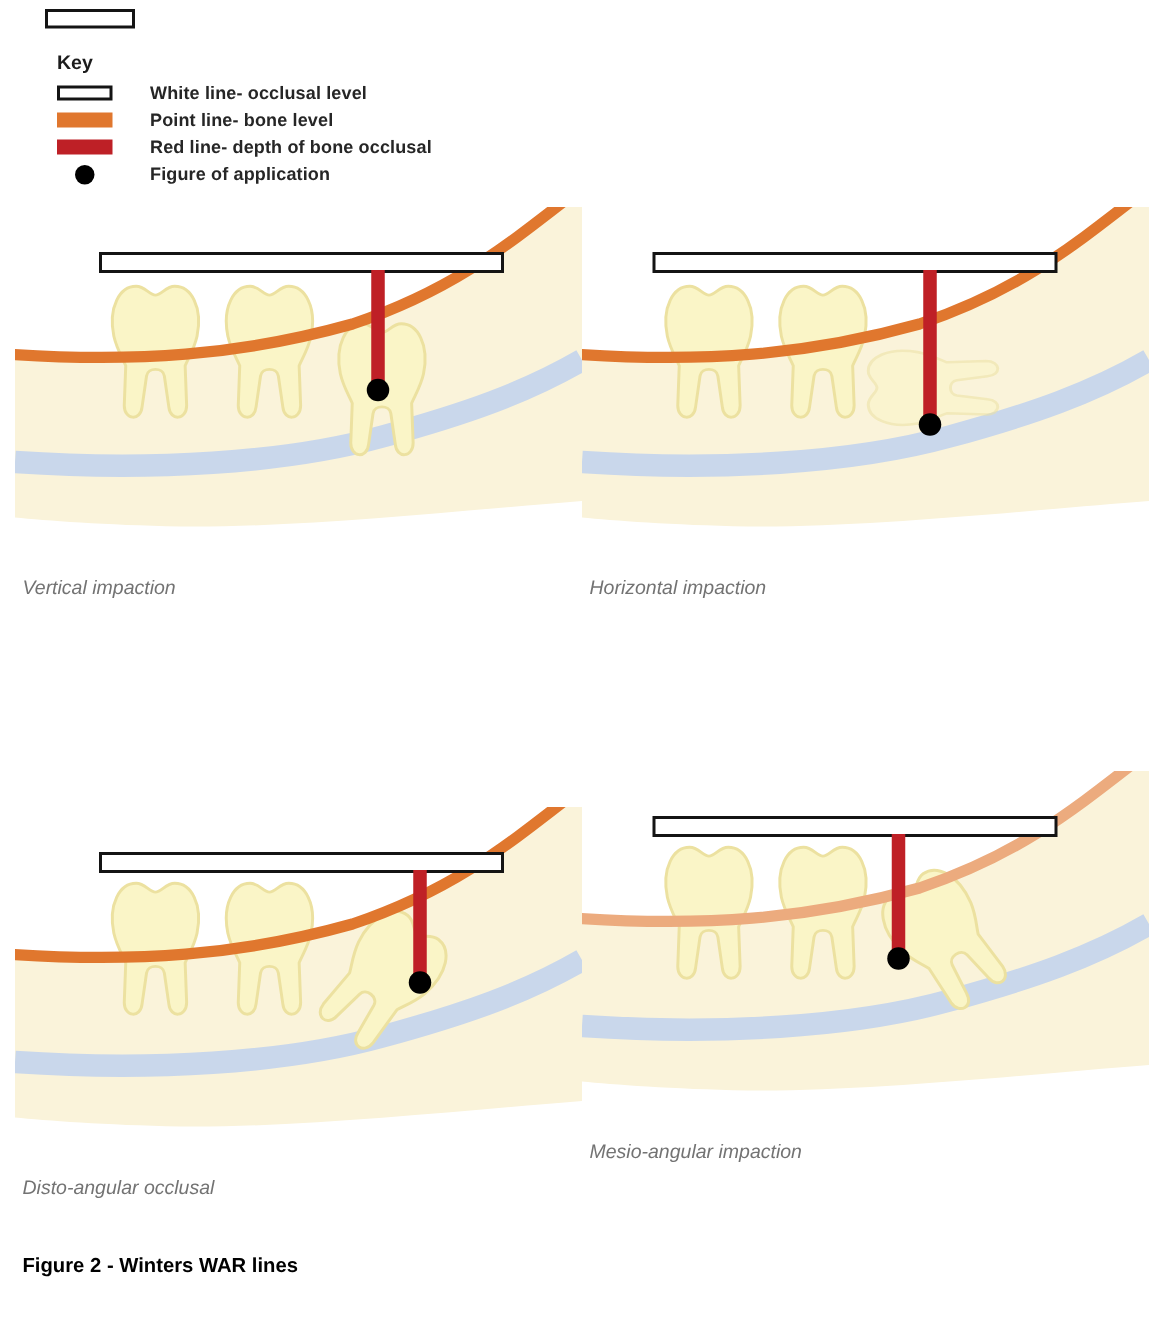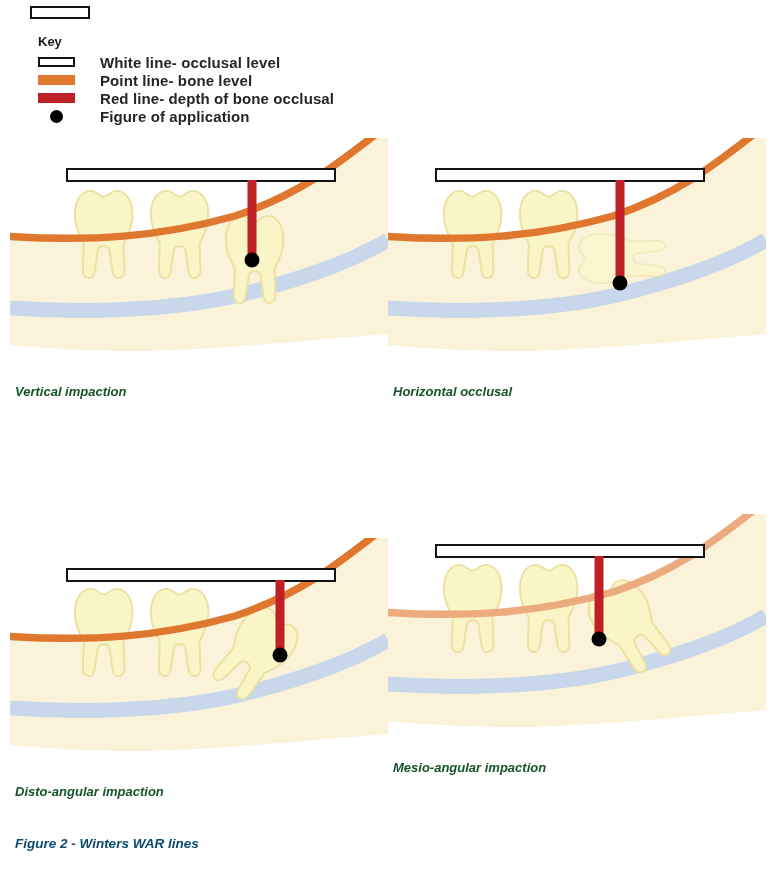--- a/index.html
+++ b/index.html
@@ -7,32 +7,32 @@
         font-family:"Liberation Sans", sans-serif;}
   .top-box{position:absolute;left:30px;top:6px;width:60px;height:13px;
            background:#ffffff;border:2px solid #141414;box-sizing:border-box;}
   
   .key{position:absolute;left:38px;top:34px;}
   .key-title{font-size:13px;font-weight:bold;color:#1c1c1c;margin-bottom:4px;}
   .key-row{display:flex;align-items:center;height:18px;}
   .swatch-col{width:62px;display:flex;align-items:center;}
   .swatch{width:37px;height:10px;box-sizing:border-box;}
   .swatch.dot{width:13px;height:13px;border-radius:50%;margin-left:12px;}
-  .key-label{font-size:15px;font-weight:600;color:#262626;letter-spacing:.1px;}
+  .key-label{font-size:12px;font-weight:600;color:#262626;letter-spacing:.1px;}
   
   .panel{position:absolute;width:378px;margin:0;}
   .panel .canvas{width:378px;height:235px;}
   .panel figcaption{margin:11px 0 0 5px;font-size:13px;font-style:italic;
-                    font-weight:700;color:#14532d;}
+                    font-weight:400;color:#737373;}
   #p0{left:10px;top:138px;}
   #p1{left:388px;top:138px;}
   #p2{left:10px;top:538px;}
   #p3{left:388px;top:514px;}
   .figure-caption{position:absolute;left:15px;top:836px;font-size:13.5px;
-                  font-style:italic;font-weight:600;color:#0c4a6e;}
+                  font-weight:600;color:#000000;}
 </style>
 </head>
 <body>
 
 <div class="page">
 
   <div class="top-box"></div>
 
   <section class="key">
     <div class="key-title">Key</div>
@@ -82,36 +82,36 @@
           <path d="M0,98C80,104 150,99 225,78C290,56 325,28 366,-4L378,-4L378,196C300,202 190,214 110,213C60,212 20,209 0,207Z" fill="#faf3da"></path>
           <path d="M0,170C90,176 180,171 245,153C300,138 340,124 378,102" fill="none" stroke="#c9d7eb" stroke-width="15"></path>
           <path d="M9,40C5,20 13,6 24,6C30,6 33,12 37,12C41,12 44,6 50,6C61,6 69,20 65,40C63,49 59,55 57,60L58,87C58,97 47,98 46,88L43,67C42,61 32,61 31,67L28,88C27,98 16,97 16,87L17,60C15,55 11,49 9,40Z" transform="translate(48,47) scale(0.99,0.98)" fill="#faf5c7" stroke="#ece1a0" stroke-width="2" stroke-linejoin="round"></path>
           <path d="M9,40C5,20 13,6 24,6C30,6 33,12 37,12C41,12 44,6 50,6C61,6 69,20 65,40C63,49 59,55 57,60L58,87C58,97 47,98 46,88L43,67C42,61 32,61 31,67L28,88C27,98 16,97 16,87L17,60C15,55 11,49 9,40Z" transform="translate(124,47) scale(0.99,0.98)" fill="#faf5c7" stroke="#ece1a0" stroke-width="2" stroke-linejoin="round"></path>
           <path d="M9,40C5,20 13,6 24,6C30,6 33,12 37,12C41,12 44,6 50,6C61,6 69,20 65,40C63,49 59,55 57,60L58,87C58,97 47,98 46,88L43,67C42,61 32,61 31,67L28,88C27,98 16,97 16,87L17,60C15,55 11,49 9,40Z" transform="translate(185,152) rotate(-90) scale(0.85,0.97)" opacity="0.55" fill="#faf5c7" stroke="#ece1a0" stroke-width="2" stroke-linejoin="round"></path>
           <path d="M-6,98C80,104 150,99 225,78C290,56 325,28 370,-7" fill="none" stroke="#e0772e" stroke-width="7.5"></path>
           <rect x="48" y="31" width="268" height="12" fill="#ffffff" stroke="#141414" stroke-width="2"></rect>
           <rect x="227.5" y="42" width="9" height="103" fill="#bf2026"></rect>
           <circle cx="232" cy="145" r="7.5" fill="#000000"></circle>
         </svg></div>
-    <figcaption>Horizontal occlusal</figcaption>
+    <figcaption>Horizontal impaction</figcaption>
   </figure>
 
   <figure class="panel" id="p2">
     <div class="canvas"><svg viewBox="0 0 378 235" width="378" height="235">
           <path d="M0,98C80,104 150,99 225,78C290,56 325,28 366,-4L378,-4L378,196C300,202 190,214 110,213C60,212 20,209 0,207Z" fill="#faf3da"></path>
           <path d="M0,170C90,176 180,171 245,153C300,138 340,124 378,102" fill="none" stroke="#c9d7eb" stroke-width="15"></path>
           <path d="M9,40C5,20 13,6 24,6C30,6 33,12 37,12C41,12 44,6 50,6C61,6 69,20 65,40C63,49 59,55 57,60L58,87C58,97 47,98 46,88L43,67C42,61 32,61 31,67L28,88C27,98 16,97 16,87L17,60C15,55 11,49 9,40Z" transform="translate(57,45) scale(0.99,0.98)" fill="#faf5c7" stroke="#ece1a0" stroke-width="2" stroke-linejoin="round"></path>
           <path d="M9,40C5,20 13,6 24,6C30,6 33,12 37,12C41,12 44,6 50,6C61,6 69,20 65,40C63,49 59,55 57,60L58,87C58,97 47,98 46,88L43,67C42,61 32,61 31,67L28,88C27,98 16,97 16,87L17,60C15,55 11,49 9,40Z" transform="translate(133,45) scale(0.99,0.98)" fill="#faf5c7" stroke="#ece1a0" stroke-width="2" stroke-linejoin="round"></path>
           <path d="M9,40C5,20 13,6 24,6C30,6 33,12 37,12C41,12 44,6 50,6C61,6 69,20 65,40C63,49 59,55 57,60L58,87C58,97 47,98 46,88L43,67C42,61 32,61 31,67L28,88C27,98 16,97 16,87L17,60C15,55 11,49 9,40Z" transform="translate(245,115) rotate(38) translate(-37,-50)" opacity="1" fill="#faf5c7" stroke="#ece1a0" stroke-width="2" stroke-linejoin="round"></path>
           <path d="M-6,98C80,104 150,99 225,78C290,56 325,28 370,-7" fill="none" stroke="#e0772e" stroke-width="7.5"></path>
           <rect x="57" y="31" width="268" height="12" fill="#ffffff" stroke="#141414" stroke-width="2"></rect>
           <rect x="265.5" y="42" width="9" height="75" fill="#bf2026"></rect>
           <circle cx="270" cy="117" r="7.5" fill="#000000"></circle>
         </svg></div>
-    <figcaption>Disto-angular impaction</figcaption>
+    <figcaption>Disto-angular occlusal</figcaption>
   </figure>
 
   <figure class="panel" id="p3">
     <div class="canvas"><svg viewBox="0 0 378 235" width="378" height="235">
           <path d="M0,98C80,104 150,99 225,78C290,56 325,28 366,-4L378,-4L378,196C300,202 190,214 110,213C60,212 20,209 0,207Z" fill="#faf3da"></path>
           <path d="M0,170C90,176 180,171 245,153C300,138 340,124 378,102" fill="none" stroke="#c9d7eb" stroke-width="15"></path>
           <path d="M9,40C5,20 13,6 24,6C30,6 33,12 37,12C41,12 44,6 50,6C61,6 69,20 65,40C63,49 59,55 57,60L58,87C58,97 47,98 46,88L43,67C42,61 32,61 31,67L28,88C27,98 16,97 16,87L17,60C15,55 11,49 9,40Z" transform="translate(48,45) scale(0.99,0.98)" fill="#faf5c7" stroke="#ece1a0" stroke-width="2" stroke-linejoin="round"></path>
           <path d="M9,40C5,20 13,6 24,6C30,6 33,12 37,12C41,12 44,6 50,6C61,6 69,20 65,40C63,49 59,55 57,60L58,87C58,97 47,98 46,88L43,67C42,61 32,61 31,67L28,88C27,98 16,97 16,87L17,60C15,55 11,49 9,40Z" transform="translate(124,45) scale(0.99,0.98)" fill="#faf5c7" stroke="#ece1a0" stroke-width="2" stroke-linejoin="round"></path>
           <path d="M9,40C5,20 13,6 24,6C30,6 33,12 37,12C41,12 44,6 50,6C61,6 69,20 65,40C63,49 59,55 57,60L58,87C58,97 47,98 46,88L43,67C42,61 32,61 31,67L28,88C27,98 16,97 16,87L17,60C15,55 11,49 9,40Z" transform="translate(242,112) rotate(-35) translate(-37,-50)" opacity="1" fill="#faf5c7" stroke="#ece1a0" stroke-width="2" stroke-linejoin="round"></path>
           <path d="M-6,98C80,104 150,99 225,78C290,56 325,28 370,-7" fill="none" stroke="#ecab7e" stroke-width="7.5"></path>

